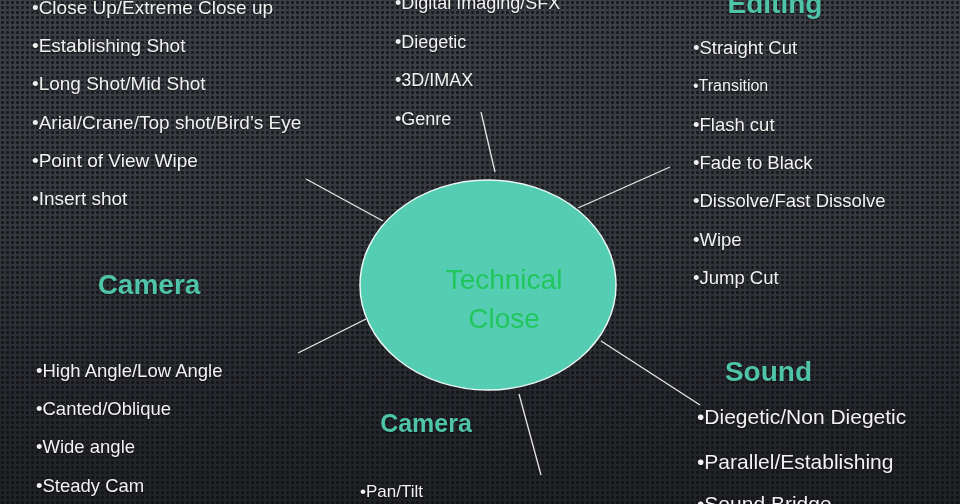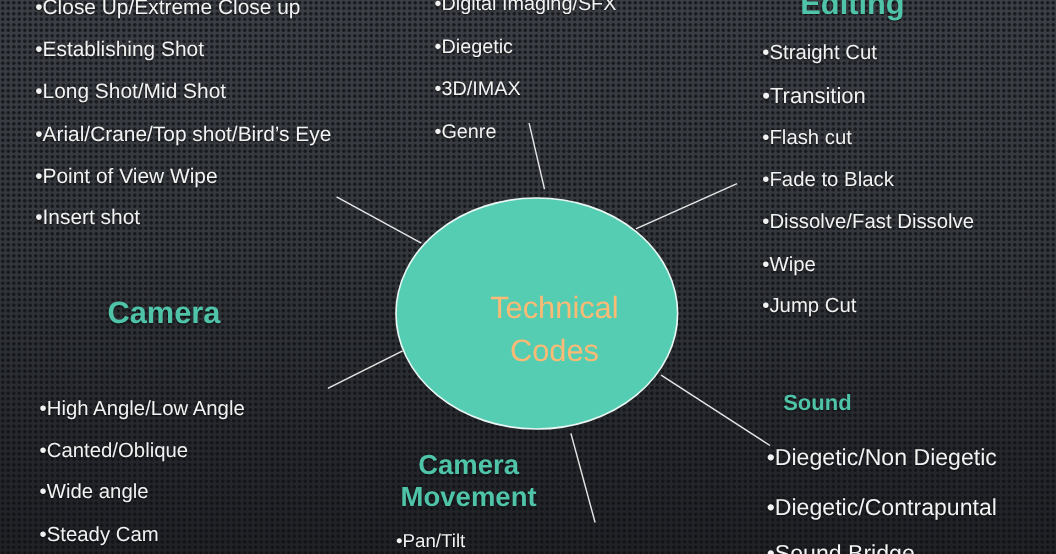--- a/index.html
+++ b/index.html
@@ -18,41 +18,41 @@
     text-shadow: 0 1px 2px rgba(0,0,0,0.6);
   }
   .item.big { font-size:21px; }
   .heading {
     position:absolute; color:#4fc4a9; font-weight:bold; text-align:center; line-height:1.16;
     text-shadow: 0 1px 2px rgba(0,0,0,0.55); white-space:nowrap;
   }
   svg.connectors { position:absolute; left:0; top:0; }
   .center-label {
     position:absolute; left:360px; top:260px; width:288px; text-align:center;
-    color:#fdba74; font-size:28px; line-height:1.4;
+    color:#22c55e; font-size:28px; line-height:1.4;
   }
 </style>
 </head>
 <body>
 
 <div class="stage">
 
   <svg class="connectors" width="960" height="504">
     <line x1="306" y1="179" x2="383" y2="221" stroke="#e6e6e6" stroke-width="1.3"></line>
     <line x1="298" y1="353" x2="366" y2="319" stroke="#e6e6e6" stroke-width="1.3"></line>
     <line x1="481" y1="112" x2="495" y2="172" stroke="#e6e6e6" stroke-width="1.3"></line>
     <line x1="578" y1="208" x2="670" y2="167" stroke="#e6e6e6" stroke-width="1.3"></line>
     <line x1="601" y1="341" x2="700" y2="405" stroke="#e6e6e6" stroke-width="1.3"></line>
     <line x1="519" y1="394" x2="541" y2="475" stroke="#e6e6e6" stroke-width="1.3"></line>
     <ellipse cx="488" cy="285" rx="128" ry="105" fill="#55cdb3" stroke="#e8f7f3" stroke-width="1.5"></ellipse>
   </svg>
 
   <div class="center-label">
     <div>Technical</div>
-    <div>Codes</div>
+    <div>Close</div>
   </div>
 
   <div>
     <div class="item" style="left:32px; top:-2px;">•Close Up/Extreme  Close up</div>
     <div class="item" style="left:32px; top:36px;">•Establishing  Shot</div>
     <div class="item" style="left:32px; top:74px;">•Long Shot/Mid Shot</div>
     <div class="item" style="left:32px; top:113px;">•Arial/Crane/Top  shot/Bird’s Eye</div>
     <div class="item" style="left:32px; top:151px;">•Point of View Wipe</div>
     <div class="item" style="left:32px; top:189px;">•Insert shot</div>
   </div>
@@ -60,44 +60,43 @@
   <div>
     <div class="item" style="left:395px; top:-6px; font-size:18px;">•Digital Imaging/SFX</div>
     <div class="item" style="left:395px; top:33px; font-size:18px;">•Diegetic</div>
     <div class="item" style="left:395px; top:71px; font-size:18px;">•3D/IMAX</div>
     <div class="item" style="left:395px; top:110px; font-size:18px;">•Genre</div>
   </div>
 
   <div class="heading" style="left:705px; top:-12px; width:140px; font-size:28px;">Editing</div>
   <div>
     <div class="item" style="left:693px; top:39px; font-size:18.5px;">•Straight Cut</div>
-    <div class="item" style="left:693px; top:78px; font-size:20px;">•Transition</div>
+    <div class="item" style="left:693px; top:78px; font-size:16px;">•Transition</div>
     <div class="item" style="left:693px; top:116px; font-size:18.5px;">•Flash  cut</div>
     <div class="item" style="left:693px; top:154px; font-size:18.5px;">•Fade to Black</div>
     <div class="item" style="left:693px; top:192px; font-size:18.5px;">•Dissolve/Fast Dissolve</div>
     <div class="item" style="left:693px; top:231px; font-size:18.5px;">•Wipe</div>
     <div class="item" style="left:693px; top:269px; font-size:18.5px;">•Jump  Cut</div>
   </div>
 
   <div class="heading" style="left:18px; top:269px; width:262px; font-size:28px;">
     <div>Camera</div>
   </div>
   <div>
     <div class="item" style="left:36px; top:362px; font-size:18.5px;">•High Angle/Low  Angle</div>
     <div class="item" style="left:36px; top:400px; font-size:18.5px;">•Canted/Oblique</div>
     <div class="item" style="left:36px; top:438px; font-size:18.5px;">•Wide angle</div>
     <div class="item" style="left:36px; top:477px; font-size:18.5px;">•Steady Cam</div>
   </div>
 
   <div class="heading" style="left:352px; top:409px; width:148px; font-size:25px;">
     <div>Camera</div>
-    <div>Movement</div>
   </div>
   <div class="item" style="left:360px; top:483px; font-size:17px;">•Pan/Tilt</div>
 
-  <div class="heading" style="left:712px; top:356px; width:100px; font-size:20px; text-align:left;">Sound</div>
+  <div class="heading" style="left:712px; top:356px; width:100px; font-size:28px; text-align:right;">Sound</div>
   <div>
     <div class="item big" style="left:697px; top:406px;">•Diegetic/Non Diegetic</div>
-    <div class="item big" style="left:697px; top:451px;">•Diegetic/Contrapuntal</div>
+    <div class="item big" style="left:697px; top:451px;">•Parallel/Establishing</div>
     <div class="item big" style="left:697px; top:493px;">•Sound Bridge</div>
   </div>
 
 </div>
 
 </body></html>

